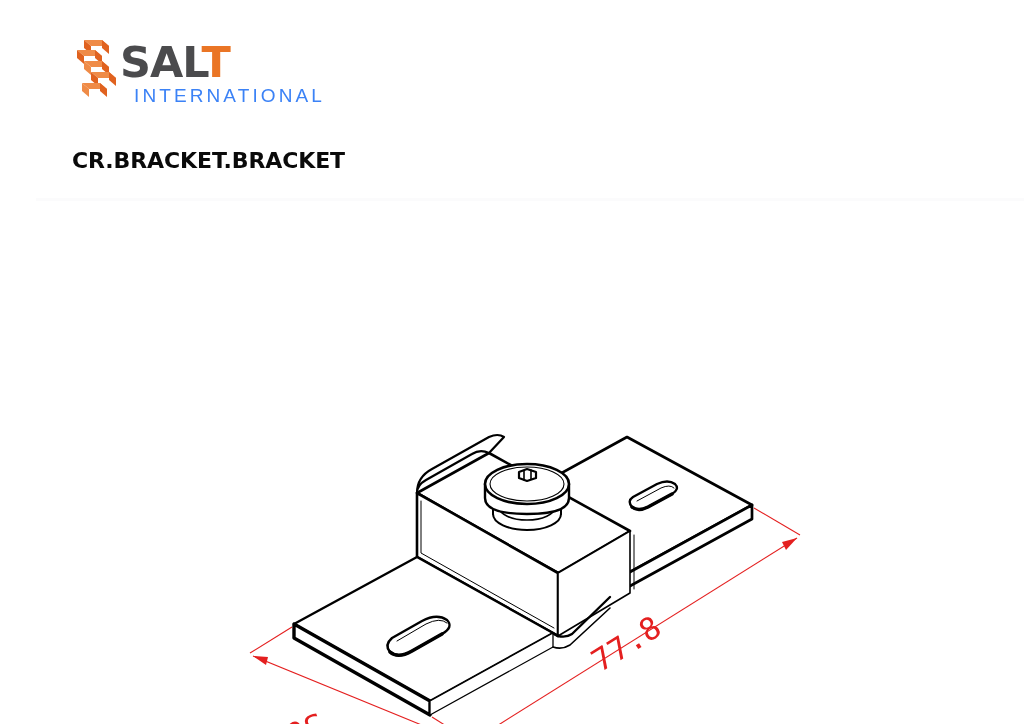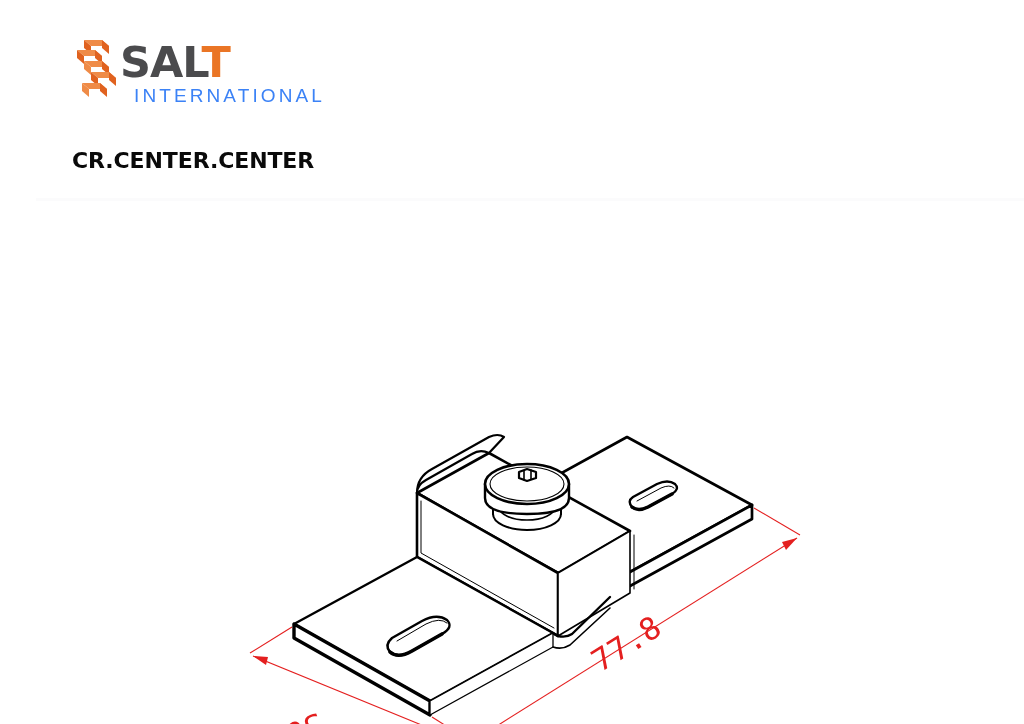--- a/index.html
+++ b/index.html
@@ -142,21 +142,21 @@
         <polygon points="28,45 35,51 35,59 28,53" fill="#e0621f"></polygon>
         <polygon points="10,45 17,51 17,59 10,53" fill="#ef8b47"></polygon>
       </g>
     </svg>
 
     <div id="logo-wordmark"><span class="wm-dark">SAL</span><span class="wm-orange">T</span></div>
 
     <div id="logo-sub">INTERNATIONAL</div>
   </div>
 
-  <div id="page-subtitle">CR.CENTER.CENTER</div>
+  <div id="page-subtitle">CR.BRACKET.BRACKET</div>
   <div id="header-divider"></div>
 </div>
 
 <div id="drawing-area">
   <svg id="drawing-svg" viewBox="0 0 1024 523">
 
     <g fill="none" stroke="#000000" stroke-linejoin="round" stroke-linecap="round">
 
       <g>
 

